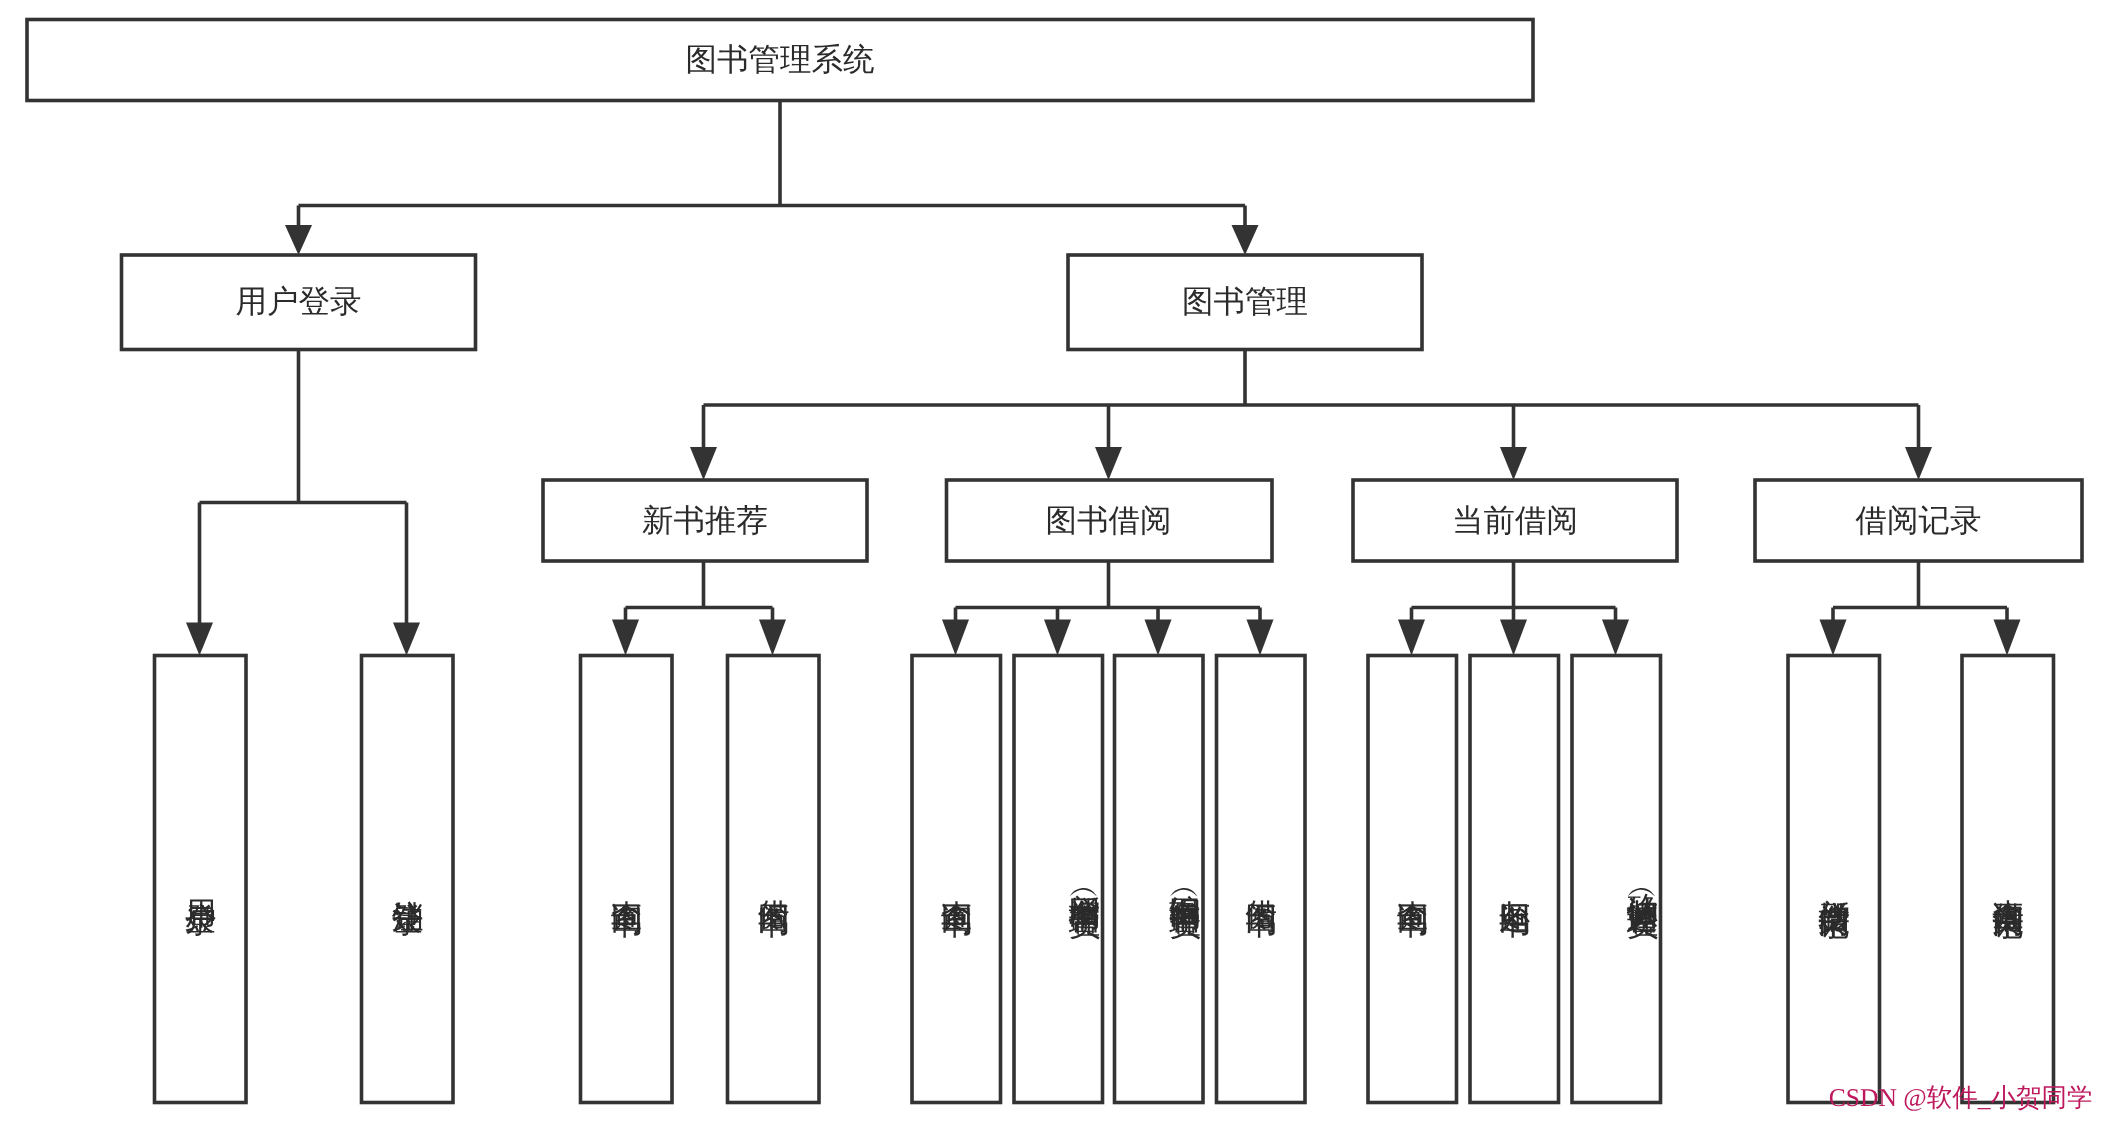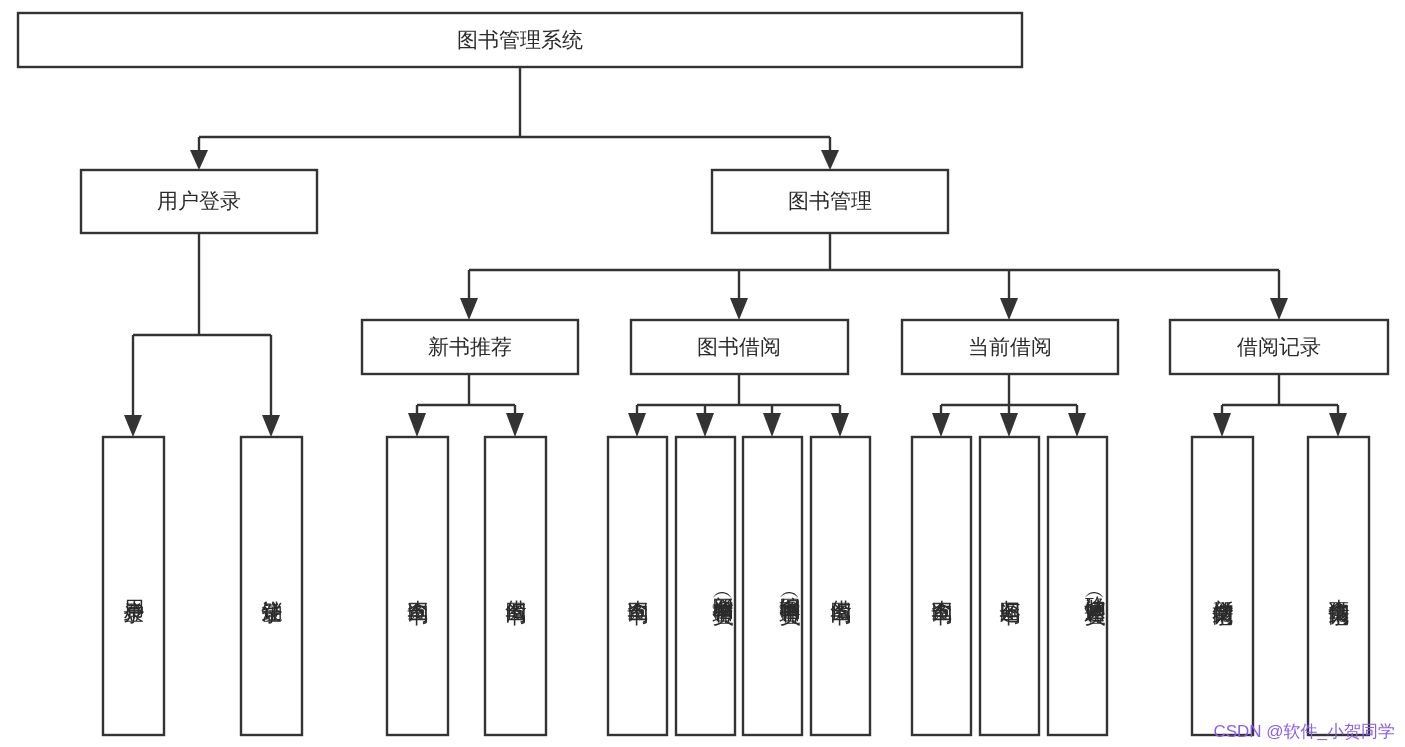--- a/index.html
+++ b/index.html
@@ -63,23 +63,23 @@
     letter-spacing: 1.5px;
     white-space: nowrap;
     text-align: center;
     pointer-events: none;
     user-select: none;
   }
   .watermark {
     position: absolute;
     right: 10px;
     bottom: 4px;
-    font-family: Liberation Sans, sans-serif;
+    font-family: Liberation Serif, serif;
     font-size: 17px;
-    color: #8b5cf6;
+    color: #be185d;
     white-space: nowrap;
     user-select: none;
   }
 </style>
 </head>
 <body>
 
 <div id="diagram-root">
 
   <svg id="diagram-svg" viewBox="0 0 1405 747">

